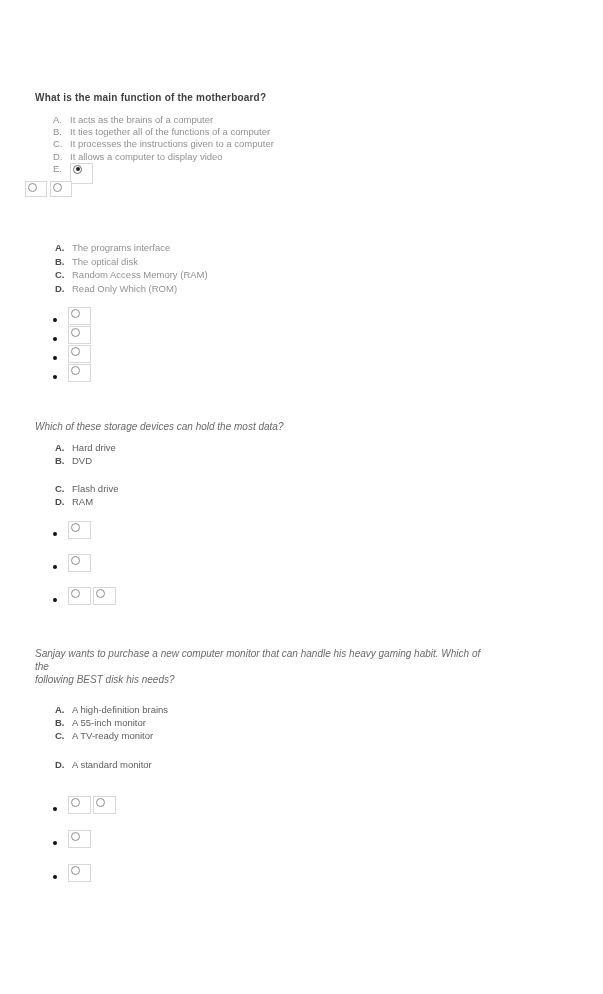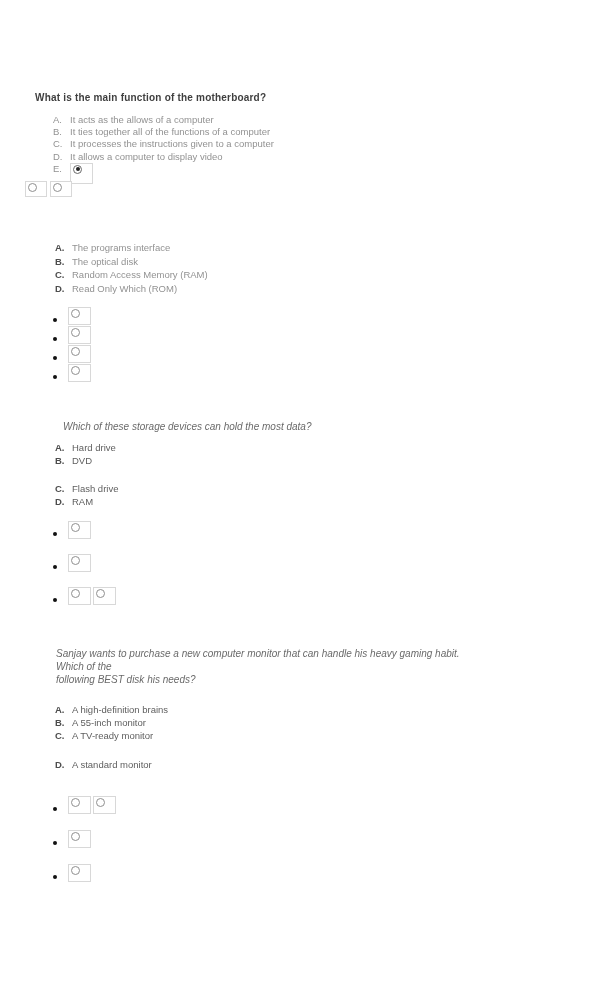--- a/index.html
+++ b/index.html
@@ -16,38 +16,37 @@
     color:var(--prompt-bold, #3f3f3f);
     letter-spacing:0.2px;
     line-height:13px;
     white-space:nowrap;
   }
   .prompt-italic {
     position:absolute;
     font-size:10px; font-style:italic;
     color:var(--italic-prompt, #6a6a6a);
     line-height:13px;
-    margin-left:28px;
   }
   .opts { position:absolute; font-size:9.5px; }
   .opt-row { display:flex; align-items:flex-start; }
   .letter { display:inline-block; width:17px; flex:none; }
   .gray { color:var(--option-gray, #929292); }
   .dark-text { color:var(--option-dark, #5e5e5e); }
   .bl { font-weight:bold; color:var(--letter-dark, #4d4d4d); }
   .q1-opts { left:53px; top:114px; line-height:12.2px; }
   .q2-opts { left:55px; top:241px; line-height:13.5px; }
   .q3-opts { left:55px; top:441px; line-height:13.3px; }
   .q4-opts { left:55px; top:703px; line-height:13.2px; }
   .gap-sm { margin-top:14px; }
   .gap-md { margin-top:15px; }
   .q1-prompt { left:35px; top:91px; }
   .q2-prompt { left:37px; top:195px; }
   .q3-prompt { left:35px; top:420px; }
-  .q4-prompt { left:28px; top:647px; }
+  .q4-prompt { left:35px; top:647px; }
   .erow { height:22px; }
 
   .rbox {
     position:relative;
     display:inline-block;
     box-sizing:border-box;
     width:23px; height:18px;
     border:1px solid var(--box-border, #d8d8d8);
     background:#ffffff;
     flex:none;
@@ -91,21 +90,21 @@
 </head>
 <body>
 
 <div class="page">
 
   <div class="prompt-bold q1-prompt">What is the main function of the motherboard?</div>
 
   <div class="opts q1-opts gray">
     <div class="opt-row">
       <span class="letter">A.</span>
-      <span>It acts as the allows of a computer</span>
+      <span>It acts as the brains of a computer</span>
     </div>
     <div class="opt-row">
       <span class="letter">B.</span>
       <span>It ties together all of the functions of a computer</span>
     </div>
     <div class="opt-row">
       <span class="letter">C.</span>
       <span>It processes the instructions given to a computer</span>
     </div>
     <div class="opt-row">

